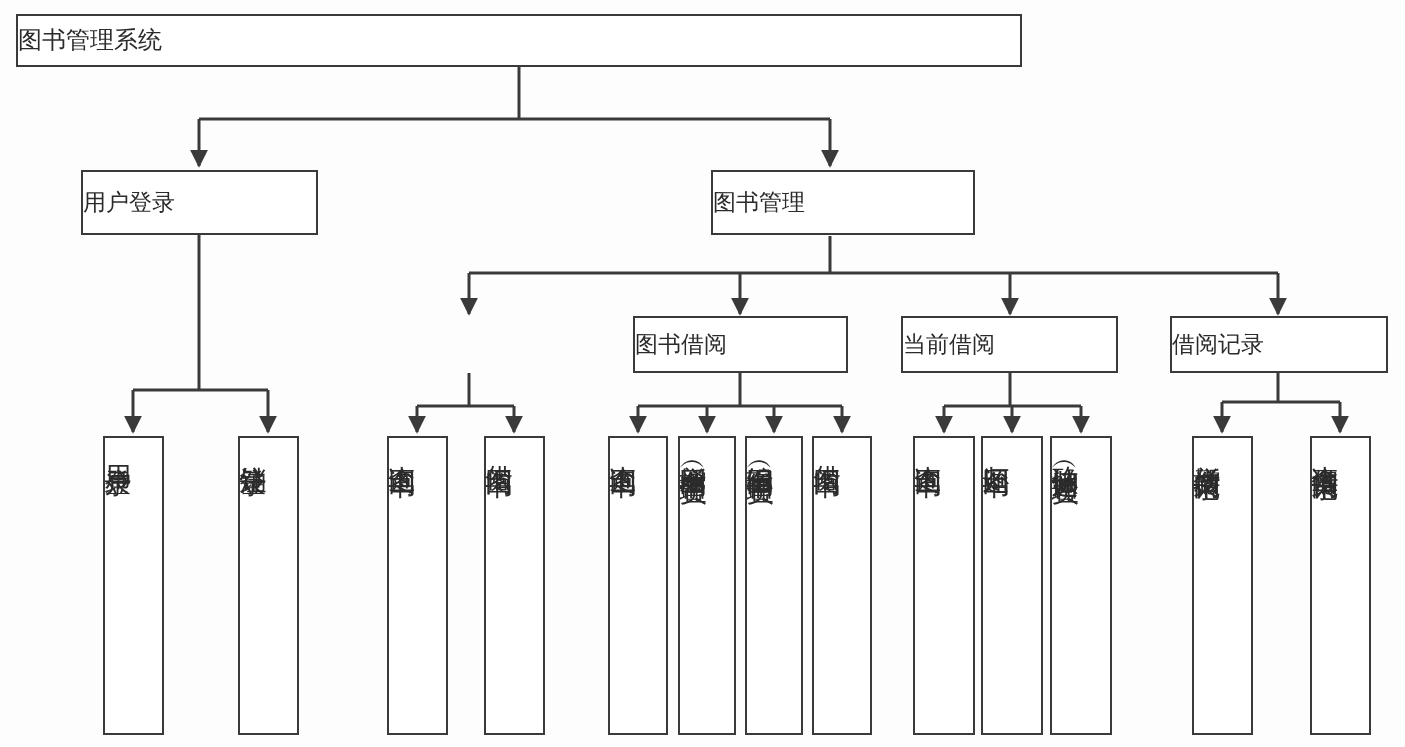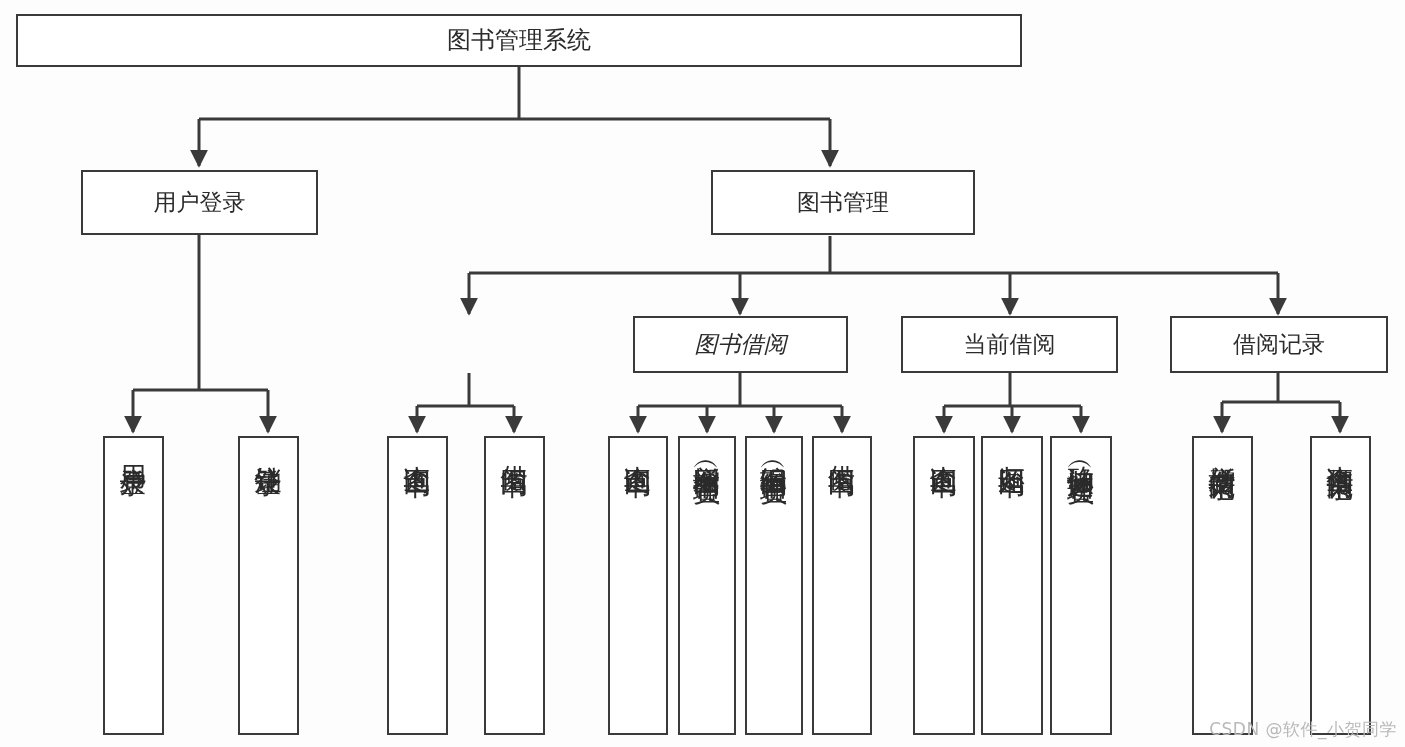--- a/index.html
+++ b/index.html
@@ -9,21 +9,21 @@
     background:#fdfdfd;
   }
   #stage{position:relative;width:1405px;height:747px;}
   svg#wires{position:absolute;left:0;top:0;width:1405px;height:747px;}
 
   .node{
     position:absolute;
     box-sizing:border-box;
     background:#ffffff;
     border:2px solid #3a3a3a;
-    display:flex;align-items:center;justify-content:center;
+    display:flex;align-items:center;justify-content:flex-start;
     color:#2b2b2b;
   }
   .node .lbl{
     display:block;
     text-align:center;
     line-height:1.18;
     white-space:nowrap;
   }
   .node.horiz .lbl{font-size:23px;}
   .node.root .lbl{font-size:24px;}
@@ -107,21 +107,21 @@
     <span class="lbl">图书管理系统</span>
   </div>
 
   <div class="node horiz" style="left:81px;top:170px;width:237px;height:65px;">
     <span class="lbl">用户登录</span>
   </div>
   <div class="node horiz" style="left:711px;top:170px;width:264px;height:65px;">
     <span class="lbl">图书管理</span>
   </div>
 
-  <div class="node horiz" style="left:633px;top:316px;width:215px;height:57px;font-style:italic;">
+  <div class="node horiz" style="left:633px;top:316px;width:215px;height:57px;">
     <span class="lbl">图书借阅</span>
   </div>
   <div class="node horiz" style="left:901px;top:316px;width:217px;height:57px;">
     <span class="lbl">当前借阅</span>
   </div>
   <div class="node horiz" style="left:1170px;top:316px;width:218px;height:57px;">
     <span class="lbl">借阅记录</span>
   </div>
 
   <div class="node leaf" style="left:103px;top:436px;width:61px;height:299px;">
@@ -161,15 +161,14 @@
     <span class="lbl">确认归还（管理员）</span>
   </div>
 
   <div class="node leaf" style="left:1192px;top:436px;width:61px;height:299px;">
     <span class="lbl">新增借阅记录</span>
   </div>
   <div class="node leaf" style="left:1310px;top:436px;width:61px;height:299px;">
     <span class="lbl">查询借阅记录</span>
   </div>
 
-  <div class="watermark">CSDN @软件_小贺同学</div>
 
 </div>
 
 </body></html>

